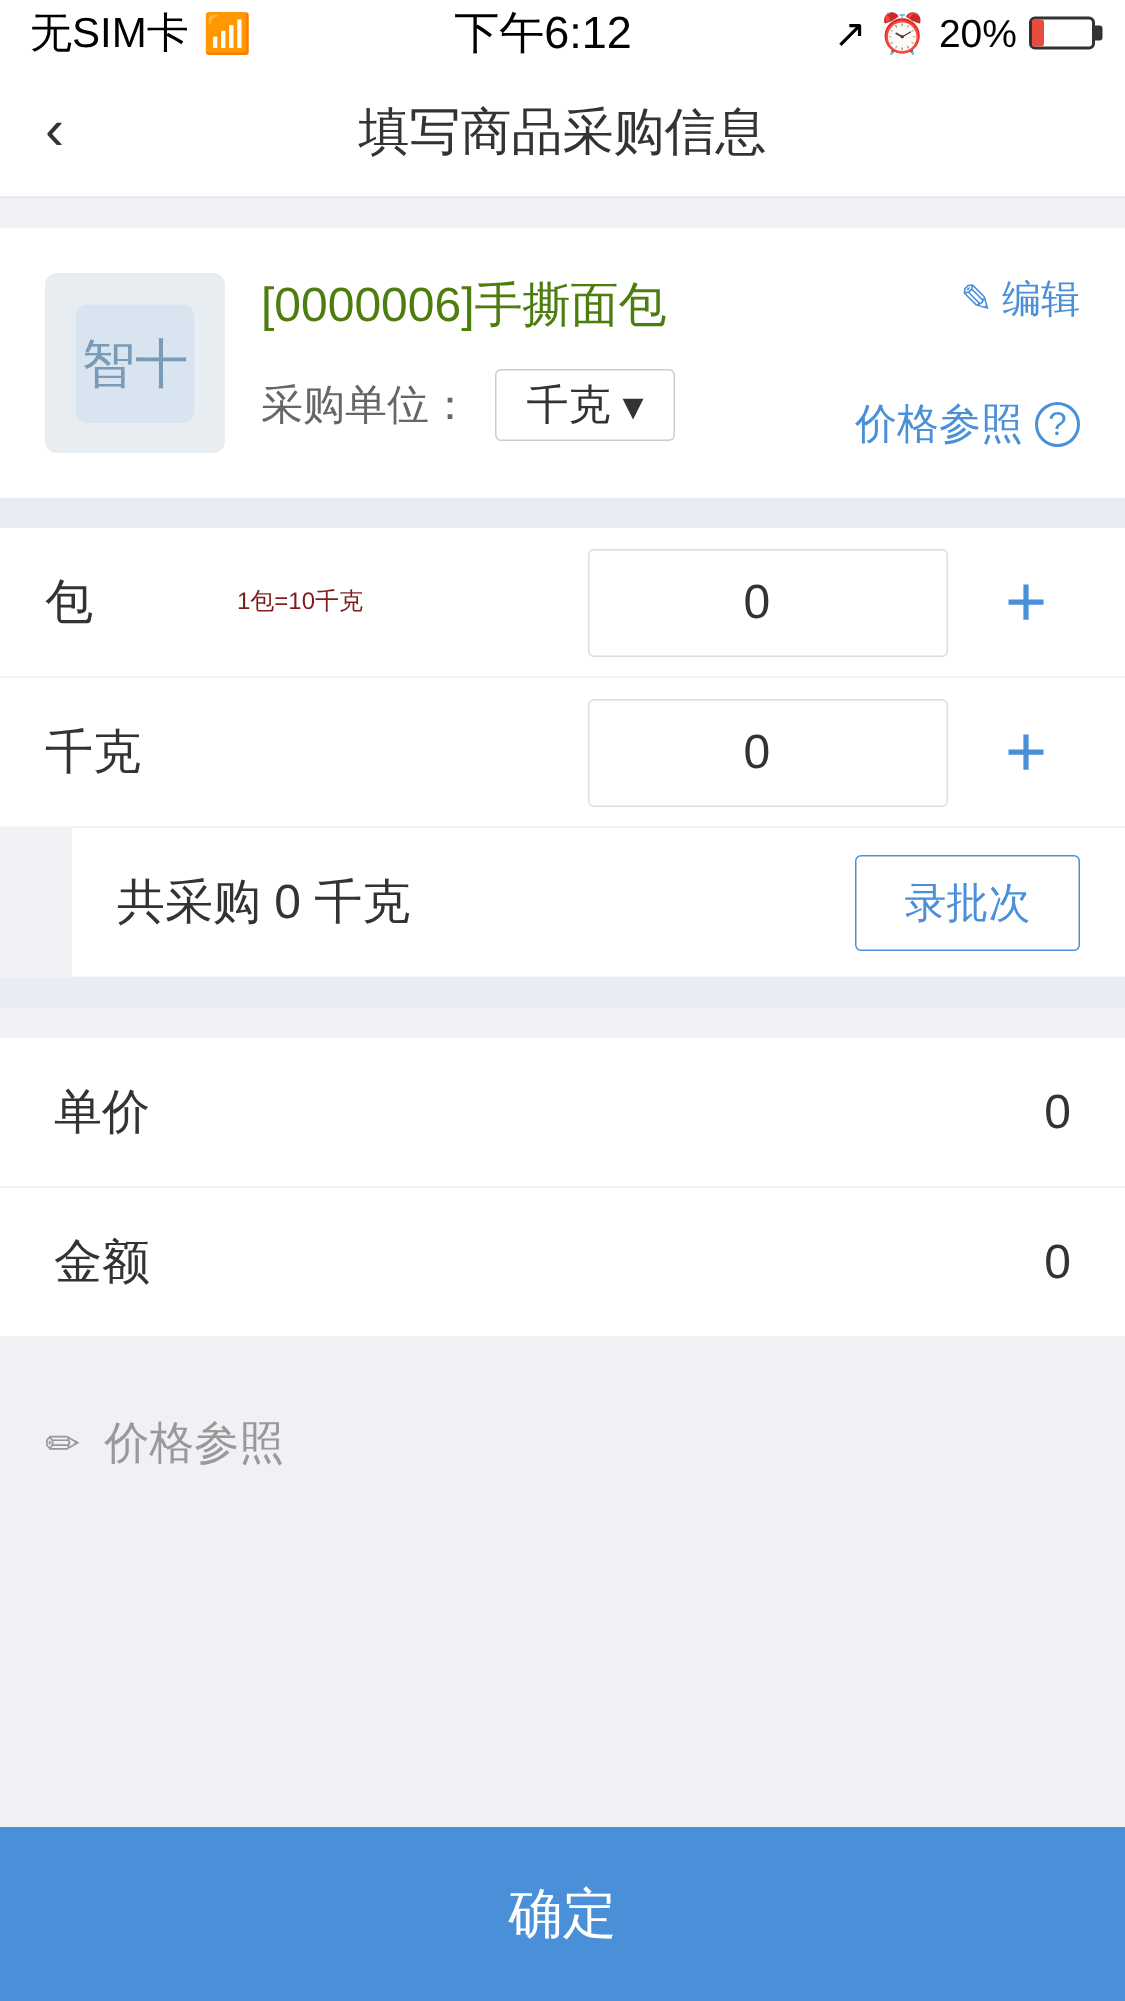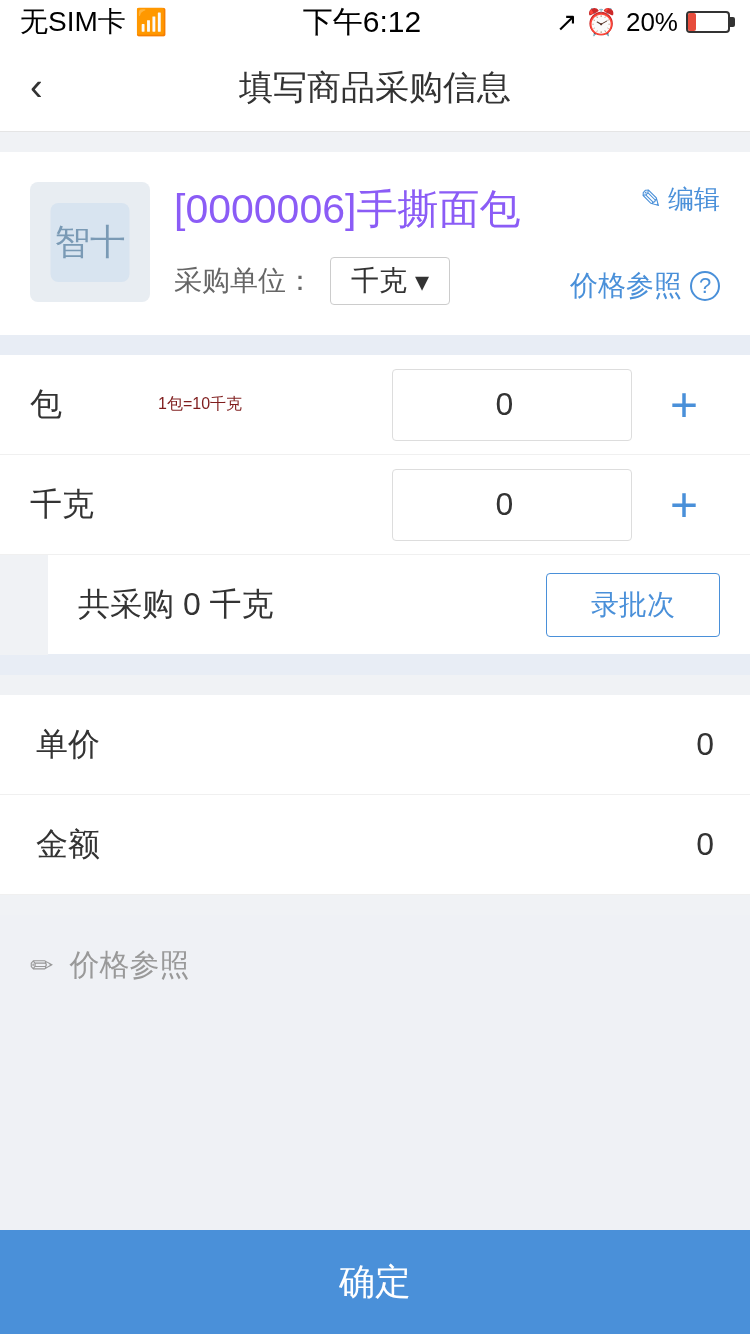--- a/index.html
+++ b/index.html
@@ -97,21 +97,21 @@
       justify-content: center;
       flex-shrink: 0;
     }
     .product-img-placeholder {
       width: 80px; height: 79px;
       display: flex; flex-direction: column;
       align-items: center; justify-content: center;
       color: #8899aa;
     }
     .product-info { flex: 1; }
-    .product-name { font-size: 41px; color: #8b5cf6; margin-bottom: 20px; font-weight: 400; }
+    .product-name { font-size: 32px; color: #4d7c0f; margin-bottom: 20px; font-weight: 400; }
     .product-unit { display: flex; align-items: center; gap: 16px; font-size: 28px; color: #666; }
     .unit-dropdown {
       border: 1px solid #ccc;
       border-radius: 4px;
       padding: 4px 20px;
       font-size: 28px;
       color: #333;
       background: #fff;
       display: flex;
       align-items: center;
@@ -219,21 +219,21 @@
     .total-label {
       font-size: 32px;
       color: #333;
       flex: 1;
     }
     .batch-btn {
       border: 1px solid #4a90d9;
       background: #fff;
       color: #4a90d9;
       font-size: 28px;
-      padding: 12px 44px;
+      padding: 12px 32px;
       border-radius: 4px;
       cursor: pointer;
     }
 
     
     .price-section {
       background: #fff;
       margin-top: 20px;
     }
     .price-row {
@@ -272,21 +272,21 @@
       background: #eff1f5;
       min-height: 300px;
     }
 
     
     .confirm-btn {
       position: fixed;
       bottom: 0;
       left: 0;
       width: 750px;
-      height: 104px;
+      height: 116px;
       background: #4a90d9;
       color: #fff;
       font-size: 36px;
       border: none;
       cursor: pointer;
       display: flex;
       align-items: center;
       justify-content: center;
     }
 

